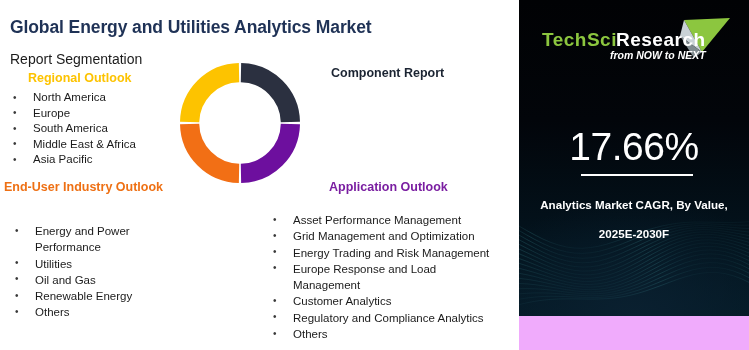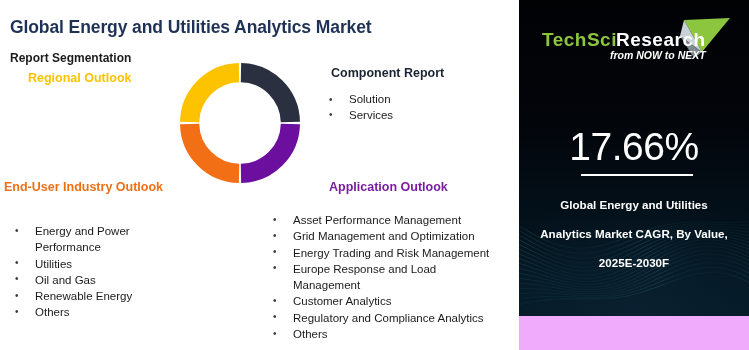--- a/index.html
+++ b/index.html
@@ -34,22 +34,22 @@
     font-weight: bold;
     color: #1f3256;
     letter-spacing: -0.1px;
     white-space: nowrap;
   }
 
   #report-segmentation-label {
     position: absolute;
     left: 10px;
     top: 51px;
-    font-size: 12px;
-    font-weight: bold;
+    font-size: 14px;
+    font-weight: normal;
     color: #1b1b1b;
     white-space: nowrap;
   }
 
   
   .section-heading {
     position: absolute;
     font-size: 12.5px;
     font-weight: bold;
     white-space: nowrap;
@@ -170,26 +170,29 @@
 <body>
 
 <div id="infographic">
 
   <div id="content-area">
 
     <div id="page-title">Global Energy and Utilities Analytics Market</div>
     <div id="report-segmentation-label">Report Segmentation</div>
 
     <div class="section-heading" id="heading-regional">Regional Outlook</div>
+    <ul class="bullet-list" id="list-regional">
+      <li>North America</li>
+      <li>Europe</li>
+      <li>South America</li>
+      <li>Middle East &amp; Africa</li>
+      <li>Asia Pacific</li>
+    </ul>
 
     <div class="section-heading" id="heading-component">Component Report</div>
-    <ul class="bullet-list" id="list-component">
-      <li>Solution</li>
-      <li>Services</li>
-    </ul>
 
     <div class="section-heading" id="heading-enduser">End-User Industry Outlook</div>
     <ul class="bullet-list" id="list-enduser">
       <li>Energy and Power</li>
       <li class="cont">Performance</li>
       <li>Utilities</li>
       <li>Oil and Gas</li>
       <li>Renewable Energy</li>
       <li>Others</li>
     </ul>
@@ -288,19 +291,18 @@
         <text x="8" y="28" font-family="'Liberation Sans', sans-serif" font-size="19" font-weight="bold" fill="#8cc63f" letter-spacing="0.5">TechSci</text>
         <text x="82" y="28" font-family="'Liberation Sans', sans-serif" font-size="19" font-weight="bold" fill="#ffffff" letter-spacing="0.5">Research</text>
         <text x="76" y="41" font-family="'Liberation Sans', sans-serif" font-size="10.5" font-style="italic" font-weight="bold" fill="#ffffff">from NOW to NEXT</text>
       </svg>
     </div>
 
     <div id="stat-value">17.66%</div>
     <div id="stat-divider"></div>
 
     <div id="stat-caption">
-      <span class="cap-line">Global Energy and Utilities</span>
       <span class="cap-line">Analytics Market CAGR, By Value,</span>
       <span class="cap-line">2025E-2030F</span>
     </div>
 
   </div>
 </div>
 
 </body></html>

